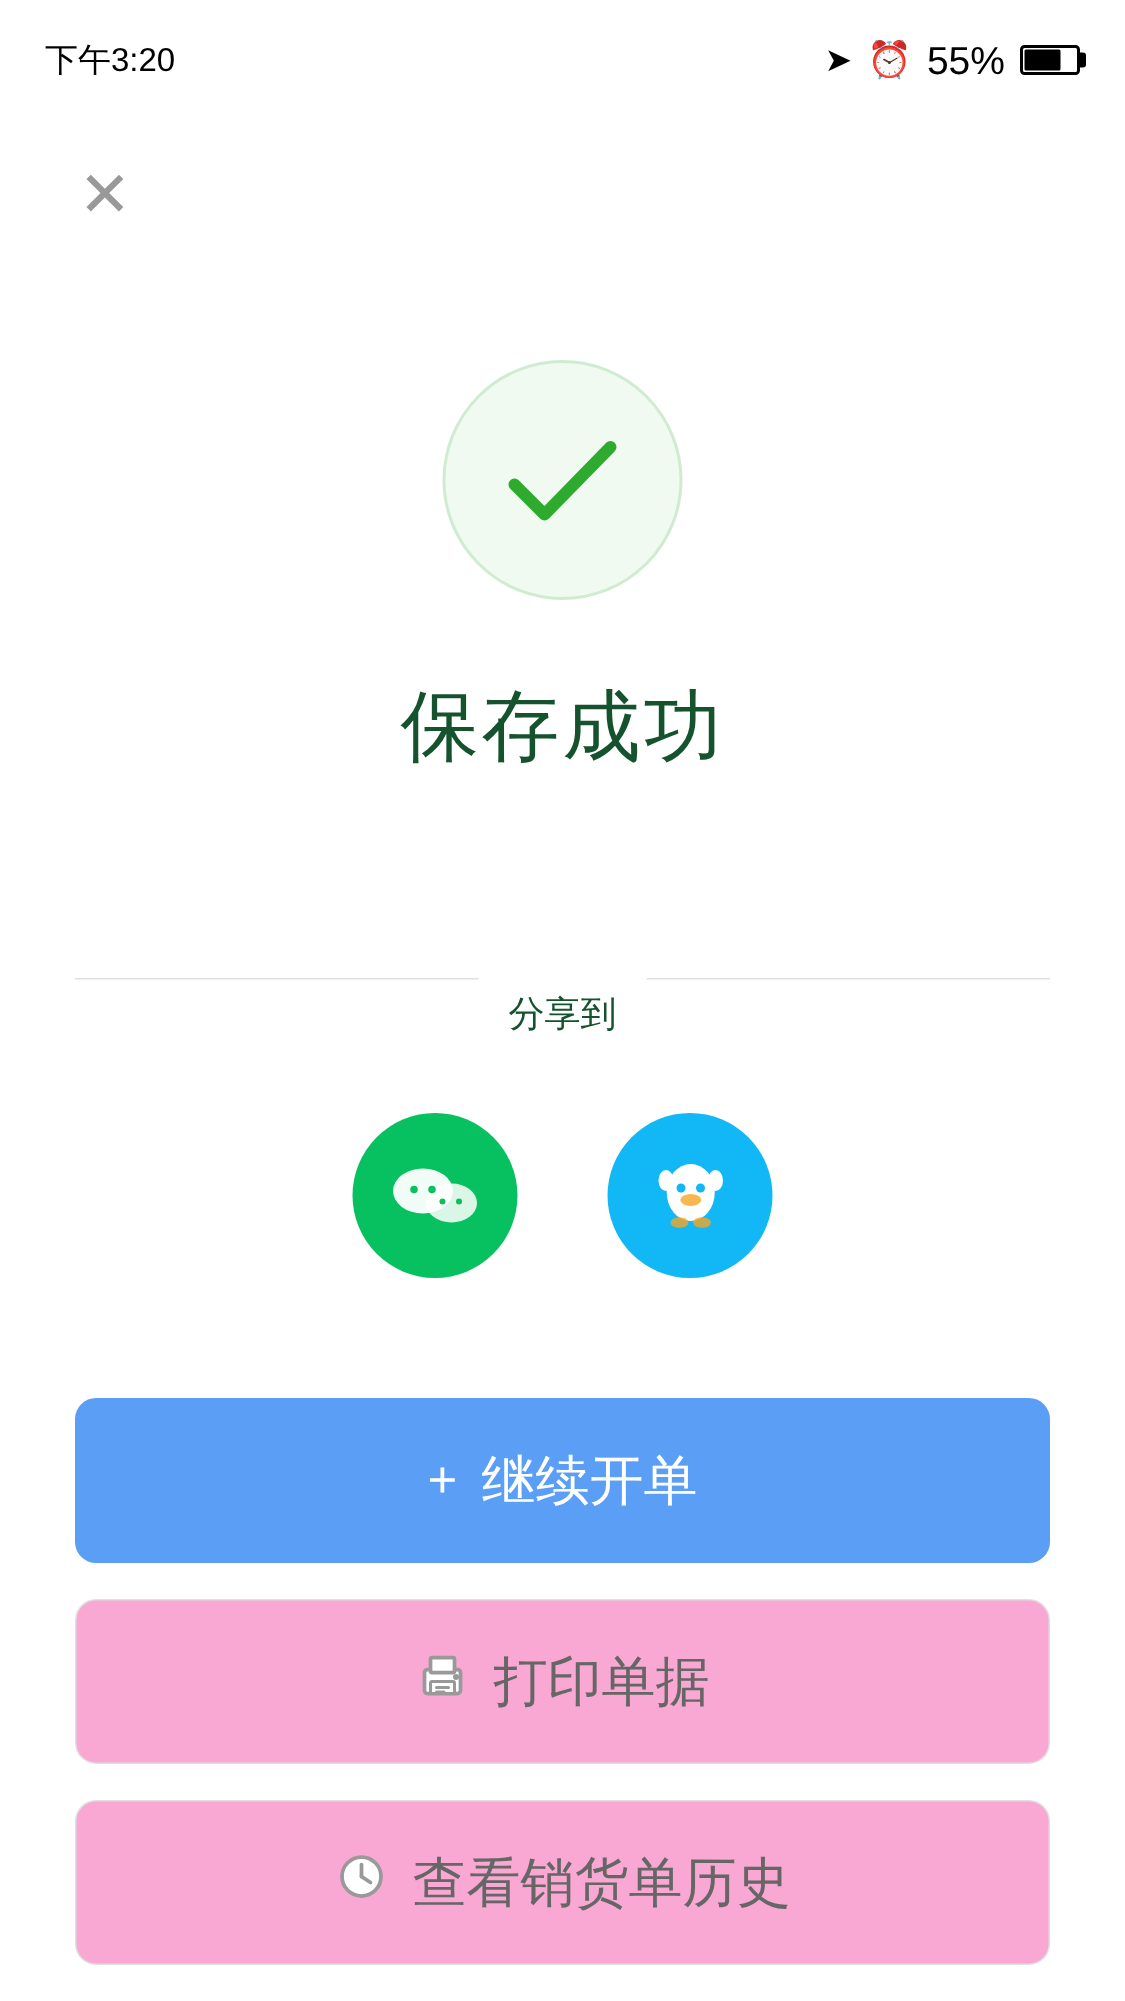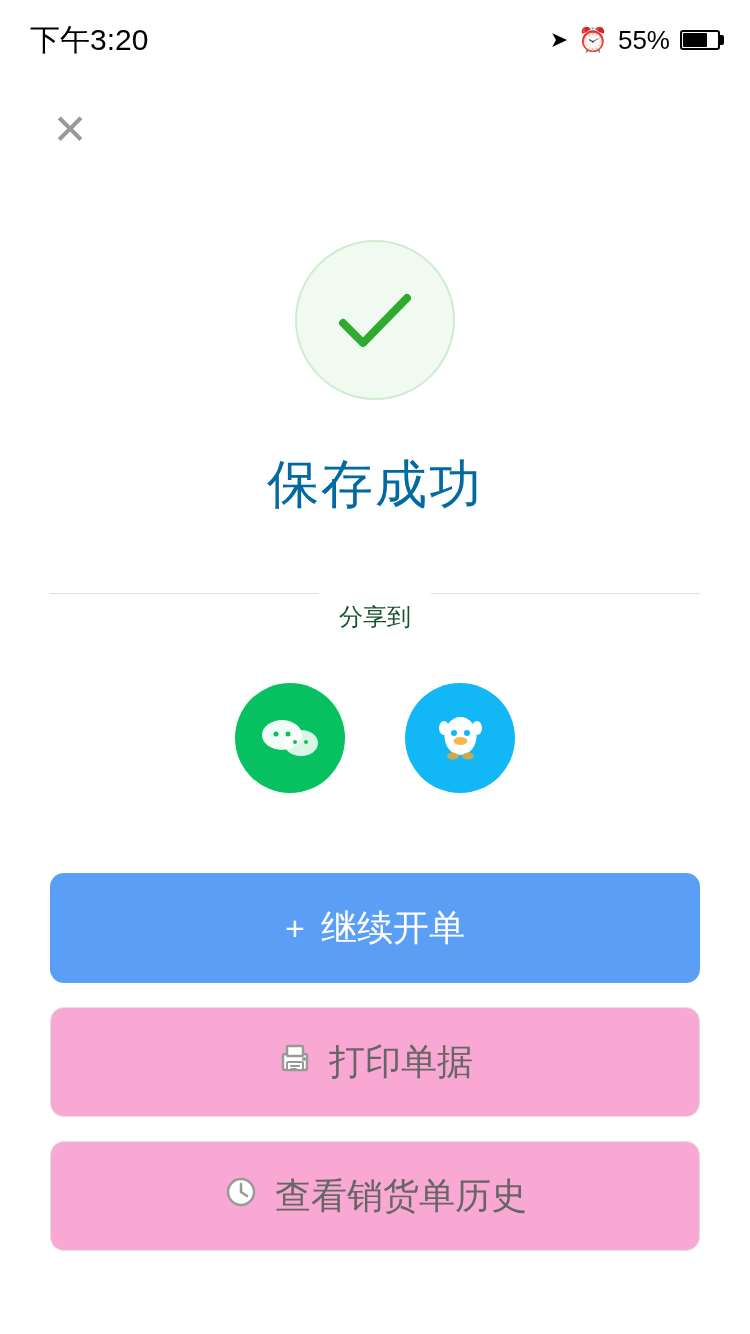--- a/index.html
+++ b/index.html
@@ -28,21 +28,21 @@
 
     .status-left {
       display: flex;
       align-items: center;
       gap: 10px;
       font-size: 28px;
       color: #000;
     }
 
     .status-center {
-      font-size: 30px;
+      font-size: 22px;
       font-weight: 500;
       color: #000;
     }
 
     .status-right {
       display: flex;
       align-items: center;
       gap: 10px;
       font-size: 26px;
       color: #000;
@@ -118,23 +118,23 @@
       display: flex;
       align-items: center;
       justify-content: center;
       margin-bottom: 50px;
       margin-top: 20px;
     }
 
     
     .success-title {
       font-size: 52px;
-      color: #0369a1;
+      color: #14532d;
       font-weight: 400;
-      margin-bottom: 33px;
+      margin-bottom: 92px;
       letter-spacing: 2px;
     }
 
     
     .share-divider {
       width: 100%;
       display: flex;
       align-items: center;
       gap: 20px;
       margin-bottom: 50px;

